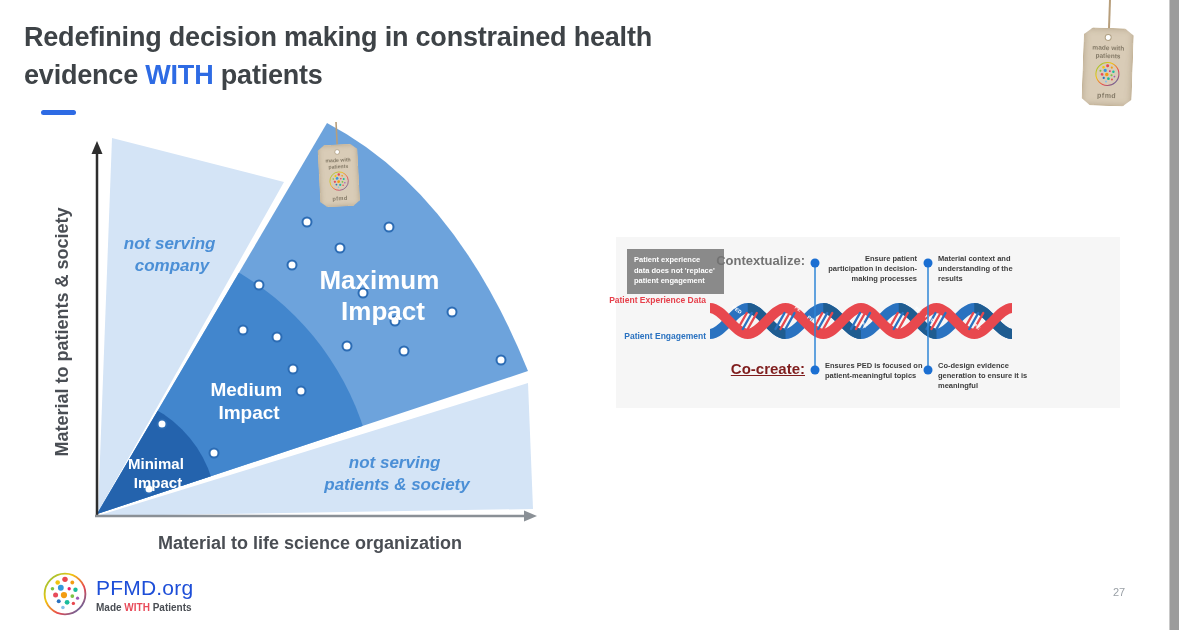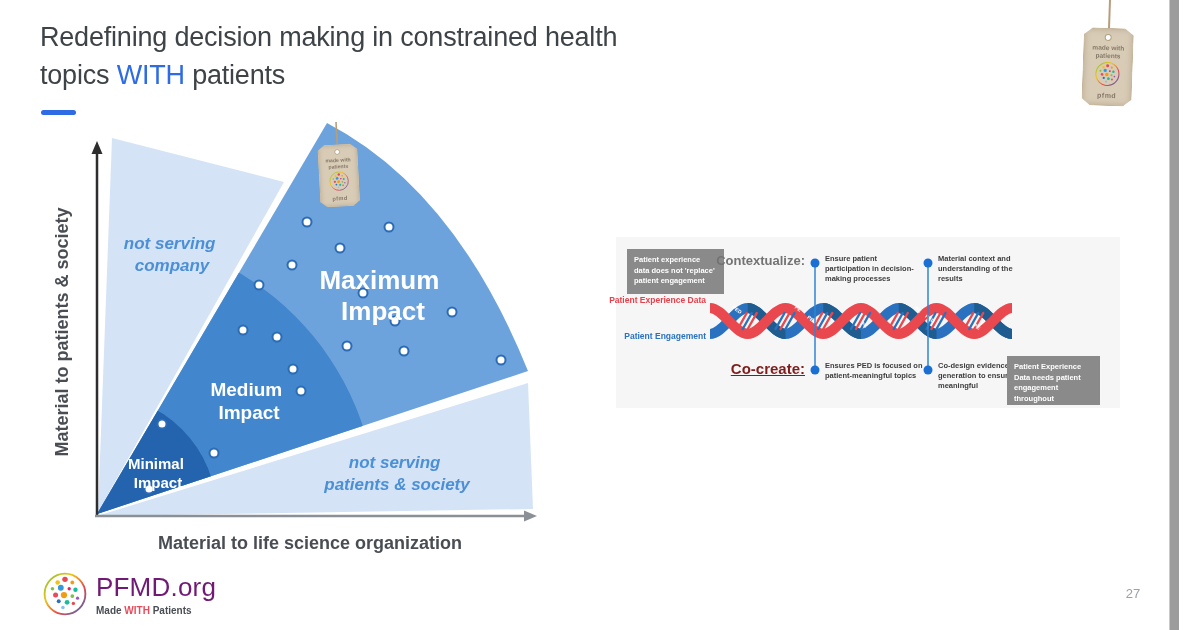--- a/index.html
+++ b/index.html
@@ -1,20 +1,20 @@
 <!DOCTYPE html>
 <html><head>
 <meta charset="utf-8">
 <style>
   html,body{margin:0;padding:0;}
   body{width:1200px;height:630px;background:#fff;font-family:"Liberation Sans",sans-serif;overflow:hidden;position:relative;}
   .slide{position:absolute;inset:0;background:#fff;}
 
   
-  .title{position:absolute;left:40px;top:18px;font-size:27px;line-height:38px;font-weight:400;color:#3e4347;letter-spacing:-0.2px;}
+  .title{position:absolute;left:24px;top:18px;font-size:27px;line-height:38px;font-weight:700;color:#3e4347;letter-spacing:-0.2px;}
   .title .accent{color:#2e6be4;}
   .title-dash{position:absolute;left:41px;top:110px;width:35px;height:5px;border-radius:3px;background:#2e6be4;}
 
   
   svg.chart{position:absolute;left:0;top:0;width:1200px;height:630px;}
   .zone-label{fill:#fff;font-weight:700;}
   .nsc-label{fill:#4b8fd6;font-style:italic;font-weight:700;}
   .axis-label{fill:#4a4e54;font-weight:700;font-size:18px;}
 
   
@@ -34,47 +34,47 @@
   .tag-brand{position:absolute;bottom:6px;left:0;right:0;font-size:7px;color:#847a67;font-weight:700;letter-spacing:.5px;}
 
   
   .panel{position:absolute;left:616px;top:237px;width:504px;height:171px;background:#f6f6f6;}
   .gbox{position:absolute;background:#8a8a8a;color:#fff;font-size:7.5px;line-height:1.4;font-weight:700;padding:6px 7px;box-sizing:border-box;}
   .gbox-left{left:11px;top:12px;width:97px;height:45px;}
   .gbox-right{left:391px;top:119px;width:93px;height:49px;}
   .ctx-label{position:absolute;right:315px;top:16px;white-space:nowrap;font-size:13px;font-weight:700;color:#737373;}
   .cocreate-label{position:absolute;right:315px;top:123px;white-space:nowrap;font-size:15px;font-weight:700;color:#7f1d1d;text-decoration:underline;}
   .callout{position:absolute;font-size:7.5px;line-height:1.35;font-weight:700;color:#3c3c3c;}
-  .c1{left:209px;top:17px;width:92px;}
+  .c1{left:209px;top:17px;width:92px;text-align:right;}
   .c2{left:322px;top:17px;width:100px;}
   .c3{left:209px;top:124px;width:115px;}
   .c4{left:322px;top:124px;width:102px;}
   .strand-label{position:absolute;white-space:nowrap;font-size:8.5px;font-weight:700;}
   .strand-label.red{right:414px;top:58px;color:#e6404b;margin-left:47px;}
   .strand-label.blue{right:414px;top:94px;color:#2a72c0;padding-left:28px;}
   svg.helix{position:absolute;left:94px;top:60px;width:302px;height:48px;}
   svg.connectors{position:absolute;left:0;top:0;width:504px;height:171px;}
 
   
   .footer-logo{position:absolute;left:42px;top:571px;display:flex;align-items:center;gap:8px;}
   .footer-logo .dotlogo{width:46px;height:46px;}
-  .brand{font-size:26px;color:#701a75;font-weight:500;letter-spacing:.2px;}
+  .brand{font-size:21px;color:#1d4ed8;font-weight:500;letter-spacing:.2px;}
   .tagline{font-size:10px;color:#4a4e54;font-weight:700;margin-top:2px;}
   .tagline .red{color:#e84b5a;}
-  .page-number{position:absolute;left:1113px;top:586px;width:40px;text-align:center;font-size:13px;color:#9aa0a6;}
+  .page-number{position:absolute;left:1113px;top:586px;width:40px;font-size:11px;color:#9aa0a6;}
   .scrollbar{position:absolute;left:1169px;top:0;width:9px;height:630px;background:#9c9c9c;border-left:1px solid #c9c9c9;}
 </style>
 </head>
 <body>
 
 <div class="slide">
 
   <div class="title">
     <span>Redefining decision making in constrained health</span><br>
-    <span>topics </span><span class="accent">WITH</span><span> patients</span>
+    <span>evidence </span><span class="accent">WITH</span><span> patients</span>
   </div>
   <div class="title-dash"></div>
 
   <svg class="chart" viewBox="0 0 1200 630">
     <defs>
       <clipPath id="wedgeClip">
         <path d="M97,514 L327,123 Q455,190 528,371 Z"></path>
       </clipPath>
     </defs>
 
@@ -278,21 +278,20 @@
       <line x1="312" y1="26" x2="312" y2="133" stroke="#2f86d6" stroke-width="1.5"></line>
       <circle cx="199" cy="26" r="4.5" fill="#1b6fd2"></circle>
       <circle cx="199" cy="133" r="4.5" fill="#1b6fd2"></circle>
       <circle cx="312" cy="26" r="4.5" fill="#1b6fd2"></circle>
       <circle cx="312" cy="133" r="4.5" fill="#1b6fd2"></circle>
     </svg>
 
     <div class="cocreate-label">Co-create:</div>
     <div class="callout c3">Ensures PED is focused on patient-meaningful topics</div>
     <div class="callout c4">Co-design evidence generation to ensure it is meaningful</div>
-    <div class="gbox gbox-right">Patient Experience Data needs patient engagement throughout</div>
   </div>
 
   <div class="footer-logo">
     <span class="dotlogo"><svg viewBox="0 0 44 44" width="100%" height="100%">
           <defs>
             <linearGradient id="lg2" x1="0" y1="0" x2="1" y2="1">
               <stop offset="0%" stop-color="#7dc242"></stop>
               <stop offset="35%" stop-color="#f1c40f"></stop>
               <stop offset="65%" stop-color="#e8484e"></stop>
               <stop offset="100%" stop-color="#2a72c0"></stop>

